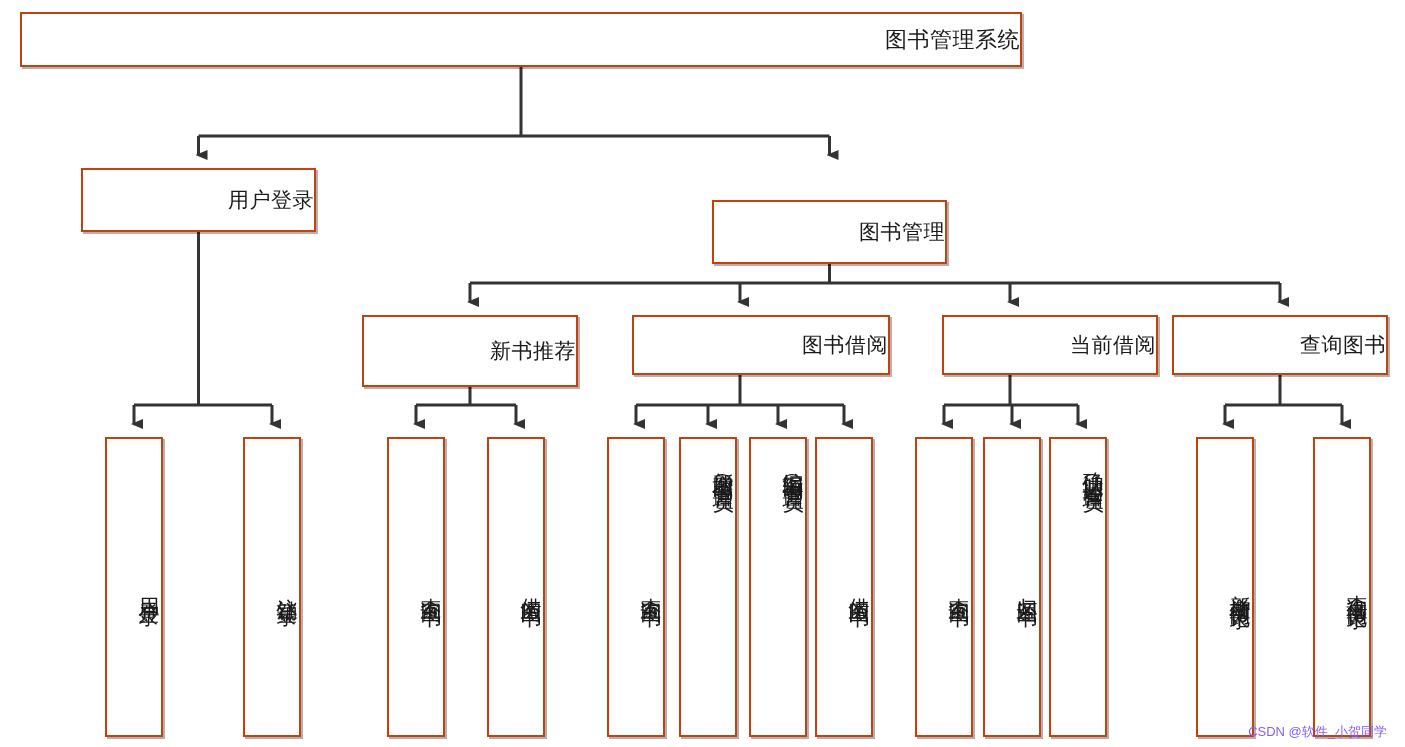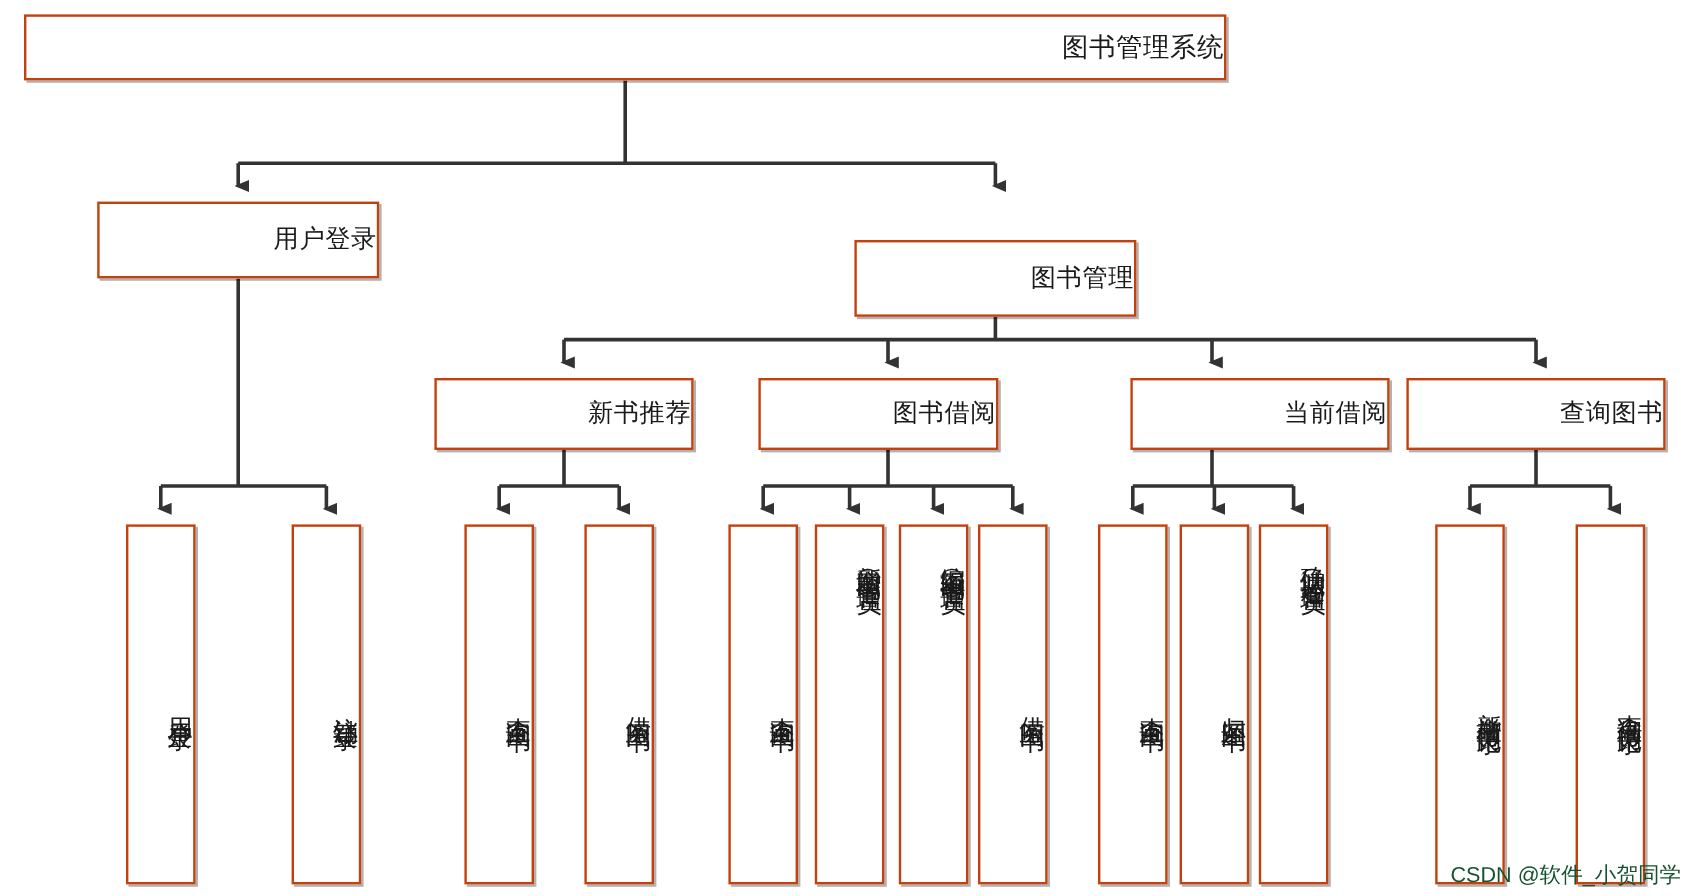--- a/index.html
+++ b/index.html
@@ -58,24 +58,24 @@
     font-size: 21px;
     letter-spacing: 3px;
     white-space: nowrap;
   }
   .node.vert.centered {
     align-items: center;
     padding-top: 0;
   }
   #watermark {
     position: absolute;
-    right: 4px;
+    right: 18px;
     bottom: 6px;
-    font-size: 18px;
-    color: #14532d;
+    font-size: 13px;
+    color: #8b5cf6;
     white-space: nowrap;
     pointer-events: none;
   }
 </style>
 </head>
 <body>
 
 <div id="canvas">
 
   <svg id="edges" viewBox="0 0 1405 747">
@@ -124,24 +124,24 @@
   <div id="nodes">
       <div class="node horiz root" style="left: 20px; top: 12px; width: 1002px; height: 55px;">
         <span class="label">图书管理系统</span>
       </div>
       <div class="node horiz" style="left: 81px; top: 168px; width: 235px; height: 64px;">
         <span class="label">用户登录</span>
       </div>
       <div class="node horiz" style="left: 712px; top: 168px; width: 235px; height: 64px; margin-top: 32px;">
         <span class="label">图书管理</span>
       </div>
-      <div class="node horiz" style="left: 362px; top: 315px; width: 216px; height: 60px;">
+      <div class="node horiz" style="left: 362px; top: 315px; width: 216px; height: 72px;">
         <span class="label">新书推荐</span>
       </div>
-      <div class="node horiz" style="left: 632px; top: 315px; width: 200px; height: 60px;">
+      <div class="node horiz" style="left: 632px; top: 315px; width: 258px; height: 60px;">
         <span class="label">图书借阅</span>
       </div>
       <div class="node horiz" style="left: 942px; top: 315px; width: 216px; height: 60px;">
         <span class="label">当前借阅</span>
       </div>
       <div class="node horiz" style="left: 1172px; top: 315px; width: 216px; height: 60px;">
         <span class="label">查询图书</span>
       </div>
       <div class="node vert centered" style="left: 105px; top: 437px; width: 58px; height: 300px;">
         <span class="label">用户登录</span>

